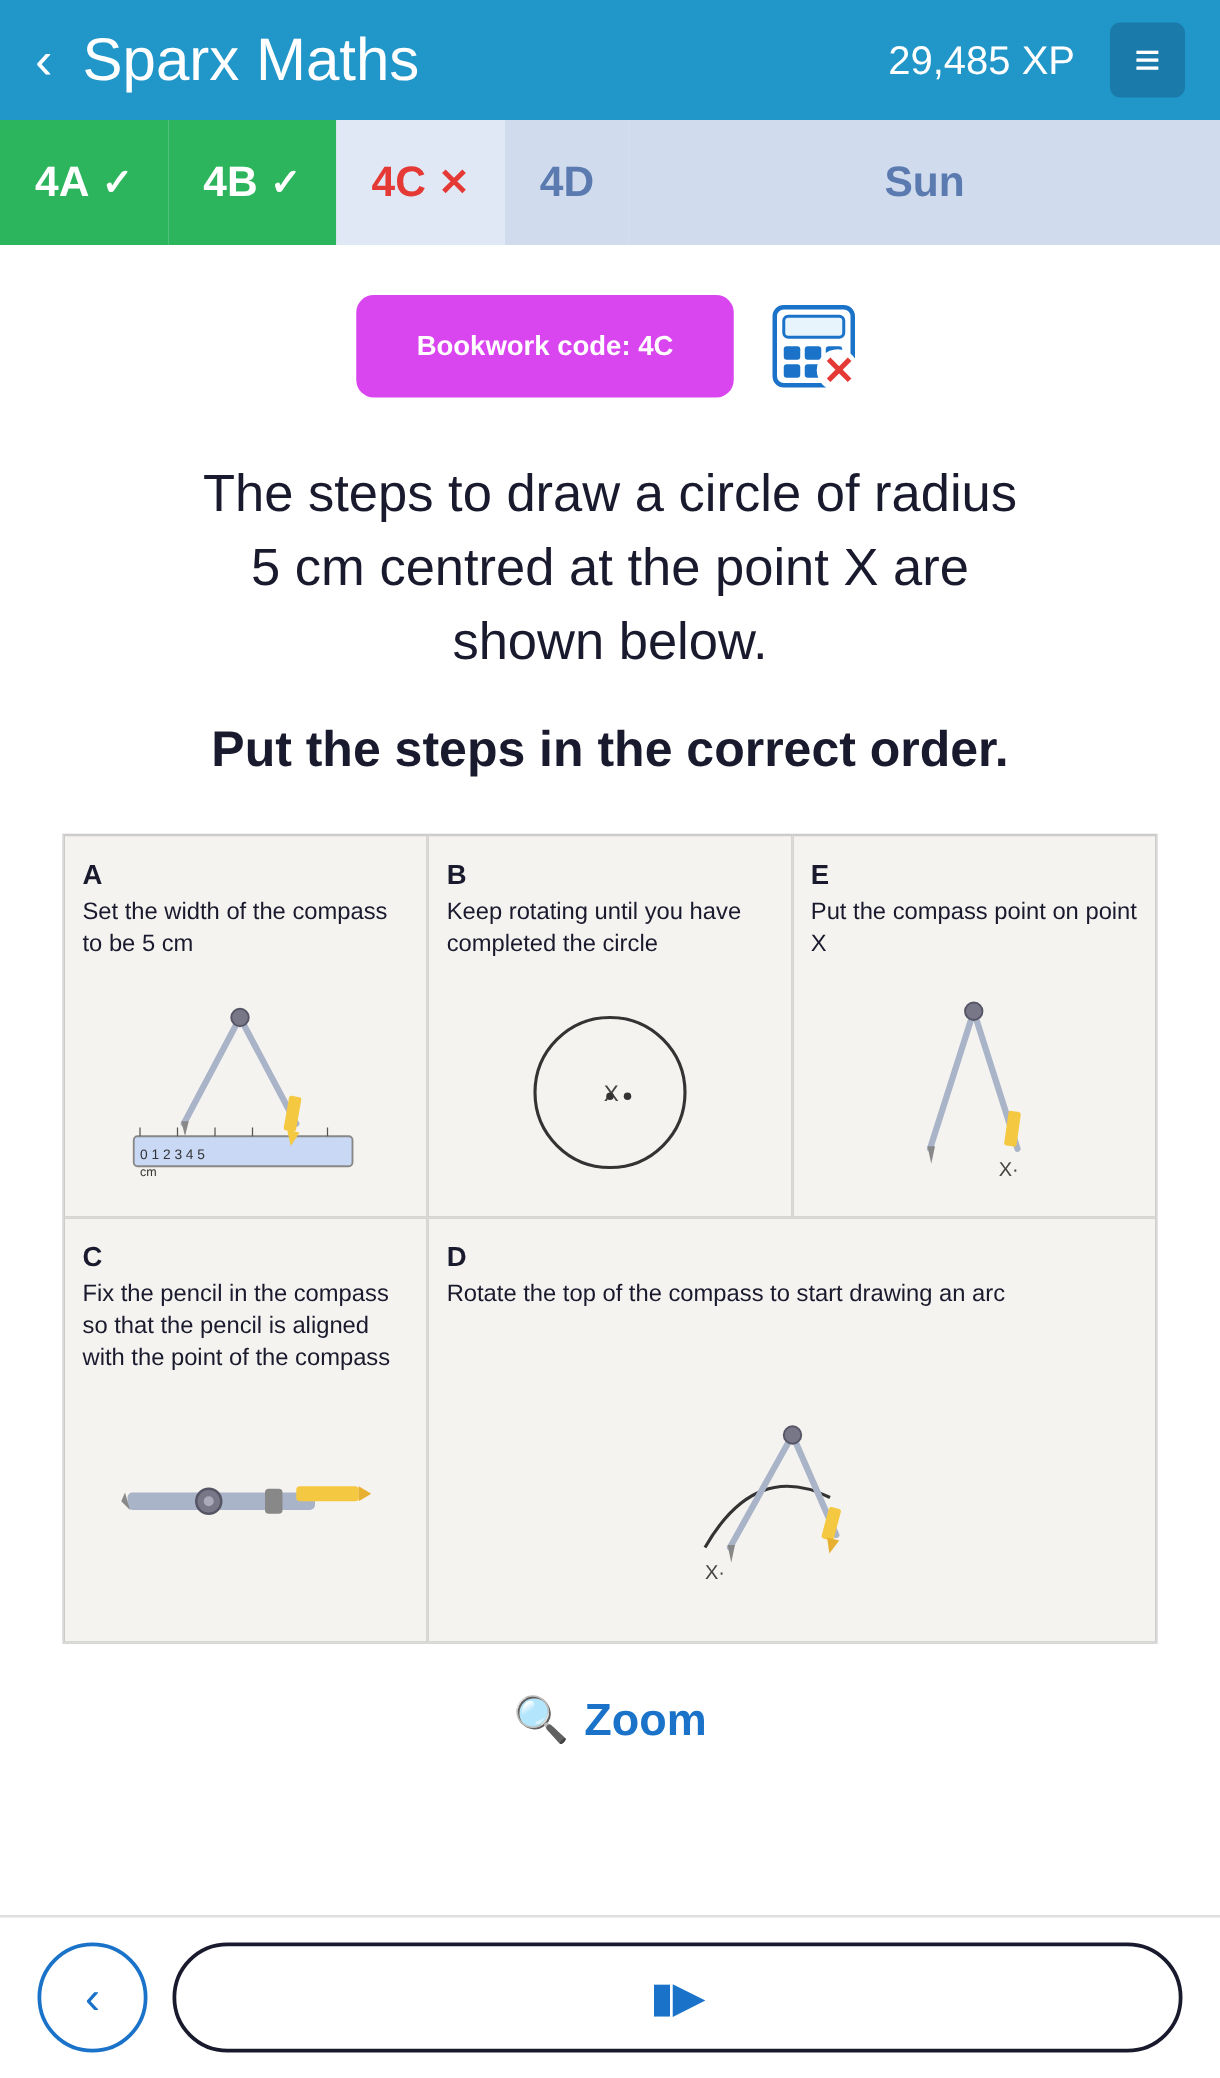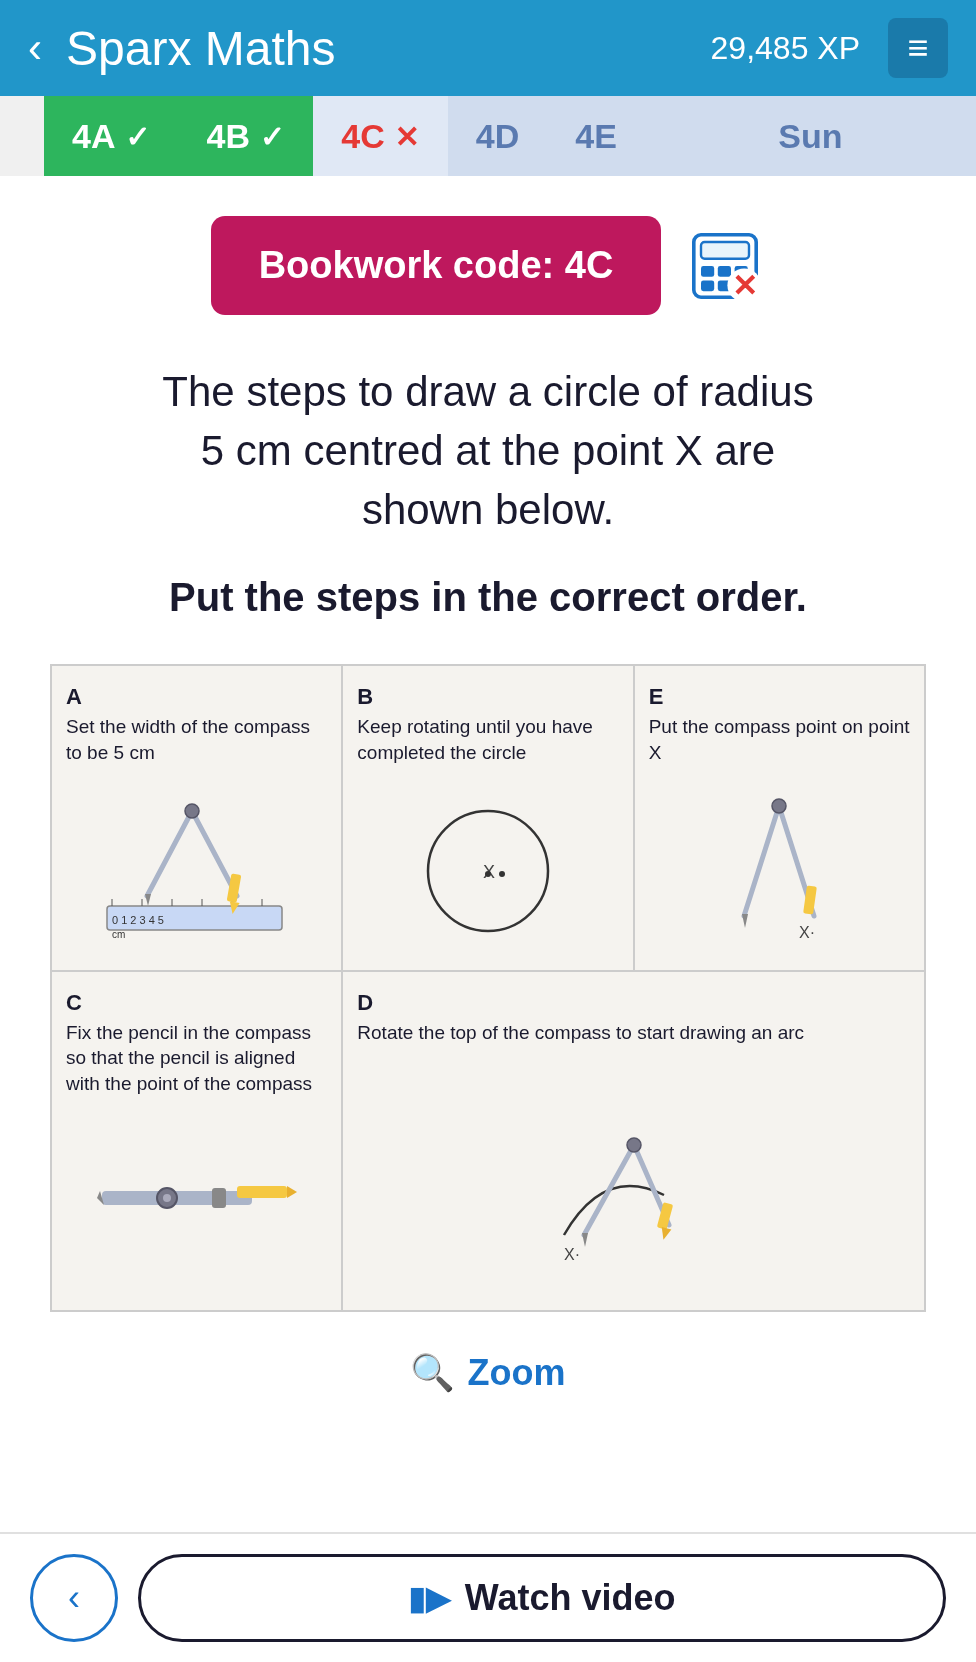--- a/index.html
+++ b/index.html
@@ -49,23 +49,22 @@
       display: flex;
       align-items: center;
       justify-content: center;
       border-radius: 8px;
     }
 
     
     .tabs {
       display: flex;
       background: #f0f0f0;
-      height: 80px;
+      height: 100px;
       align-items: stretch;
-      padding-left: 44px;
     }
     .tab {
       display: flex;
       align-items: center;
       justify-content: center;
       padding: 0 28px;
       font-size: 34px;
       font-weight: 700;
       cursor: pointer;
       gap: 10px;
@@ -108,23 +107,23 @@
 
     
     .bookwork-row {
       display: flex;
       align-items: center;
       gap: 24px;
       margin-bottom: 48px;
       justify-content: center;
     }
     .bookwork-code {
-      background: #be185d;
-      color: white;
-      font-size: 38px;
+      background: #d946ef;
+      color: white;
+      font-size: 22px;
       font-weight: 600;
       padding: 28px 48px;
       border-radius: 14px;
     }
     .calc-icon {
       width: 80px;
       height: 80px;
       display: flex;
       align-items: center;
       justify-content: center;
@@ -289,23 +288,20 @@
     <span>4B</span>
     <span class="tab-check">✓</span>
   </div>
   <div class="tab tab-4c">
     <span>4C</span>
     <span class="tab-x">✕</span>
   </div>
   <div class="tab tab-4d">
     <span>4D</span>
   </div>
-  <div class="tab tab-4e">
-    <span>4E</span>
-  </div>
   <div class="tab tab-sun">
     <span>Sun</span>
   </div>
 </div>
 
 <div class="main">
 
   <div class="bookwork-row">
     <div class="bookwork-code">Bookwork code: 4C</div>
     <div class="calc-icon">
@@ -458,15 +454,14 @@
     <span style="color:#1a73c9; font-size:36px;">🔍</span>
     <span class="zoom-text">Zoom</span>
   </div>
 
 </div>
 
 <div class="bottom-bar">
   <div class="back-btn">‹</div>
   <div class="watch-video-btn">
     <span class="video-icon">▮▶</span>
-    <span>Watch video</span>
   </div>
 </div>
 
 </body></html>

